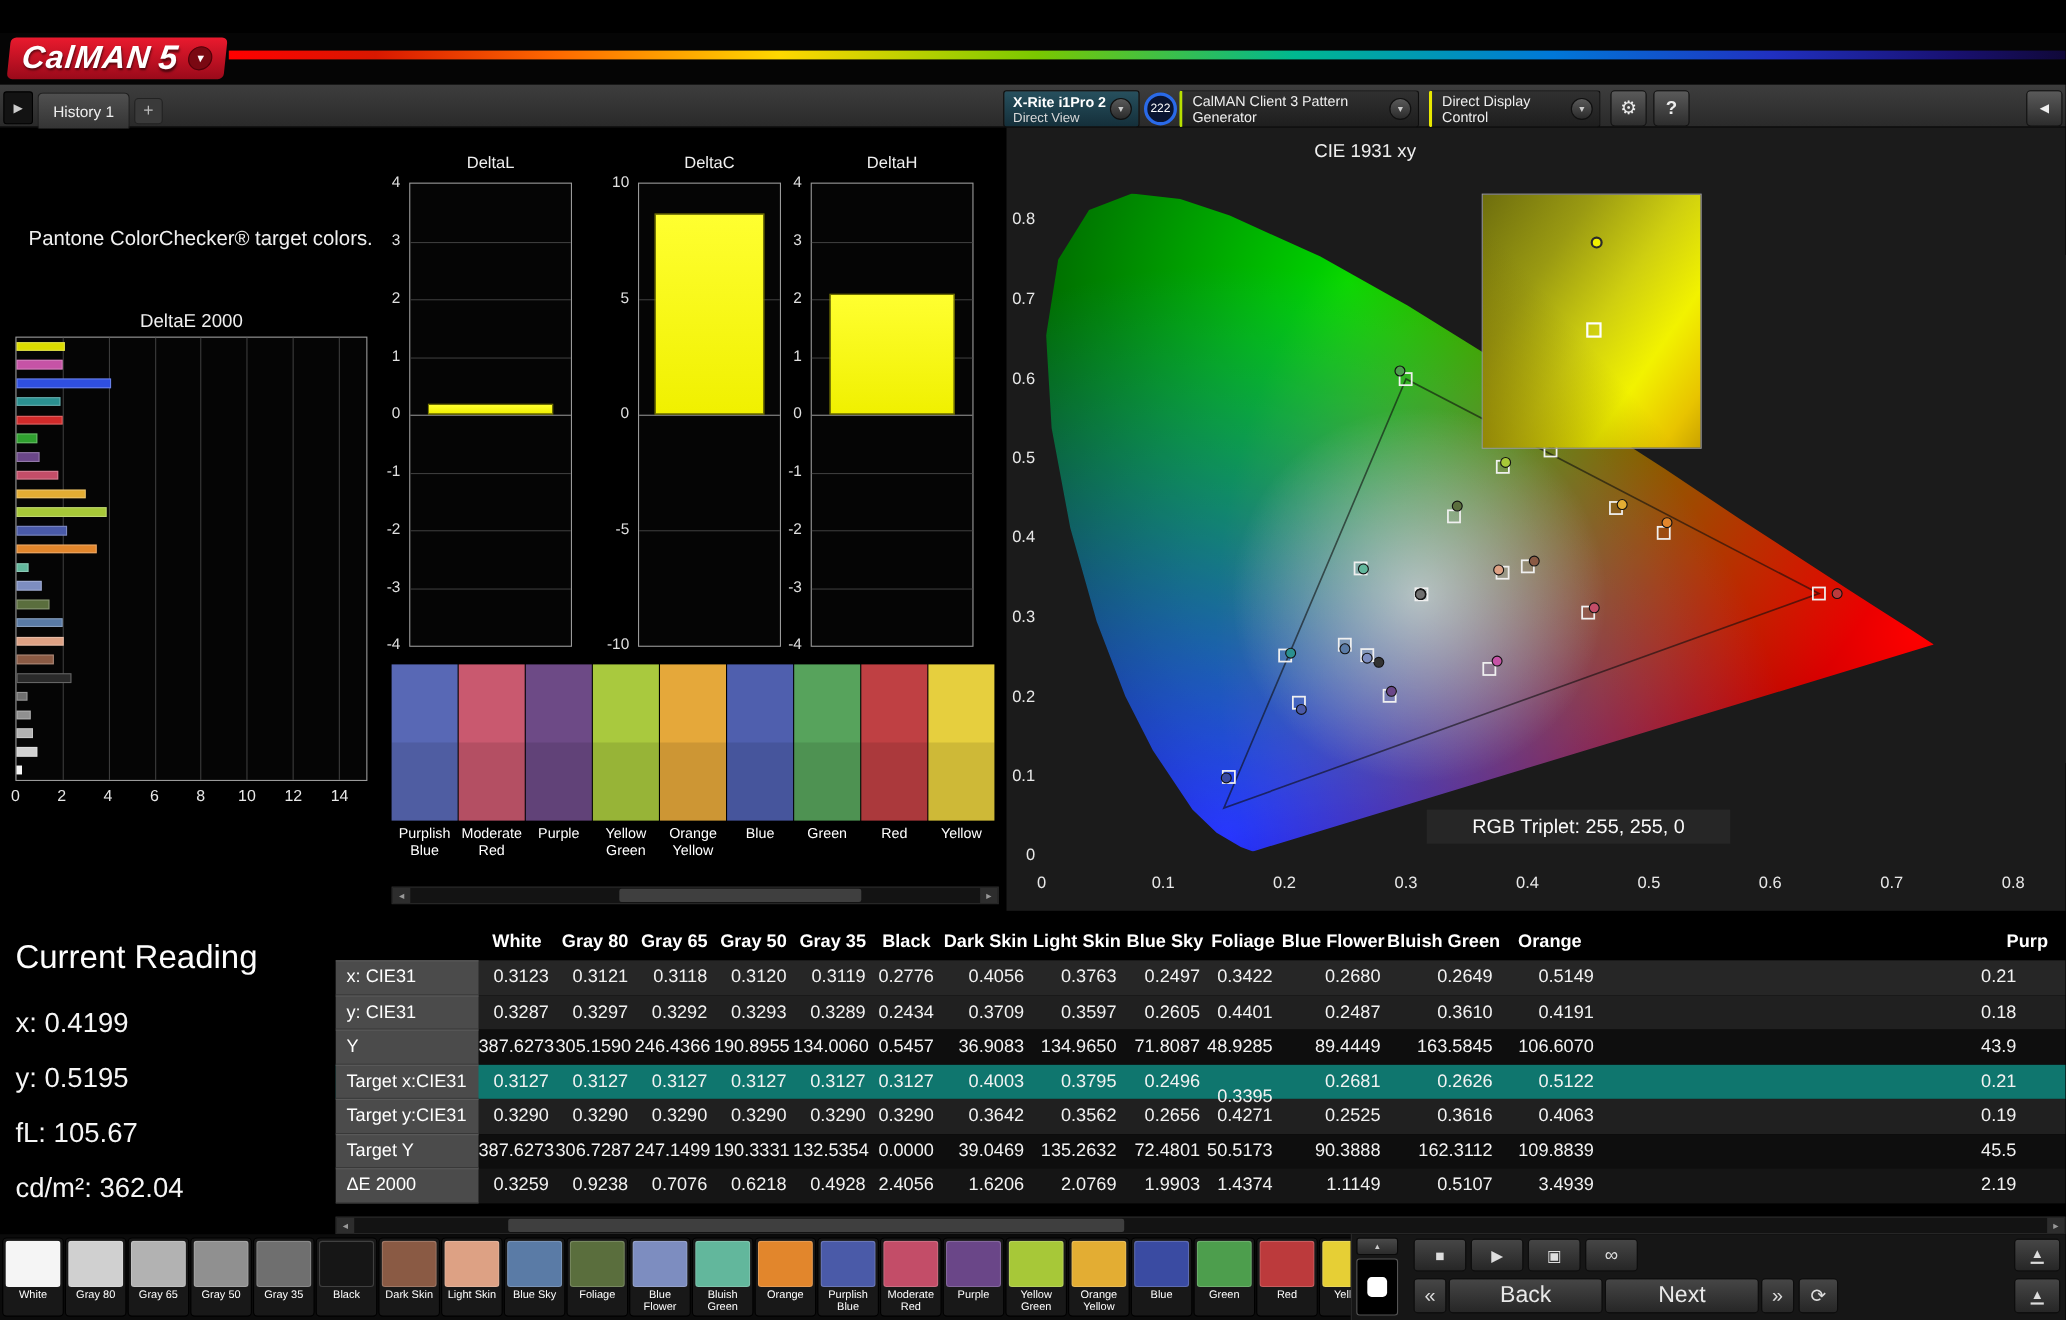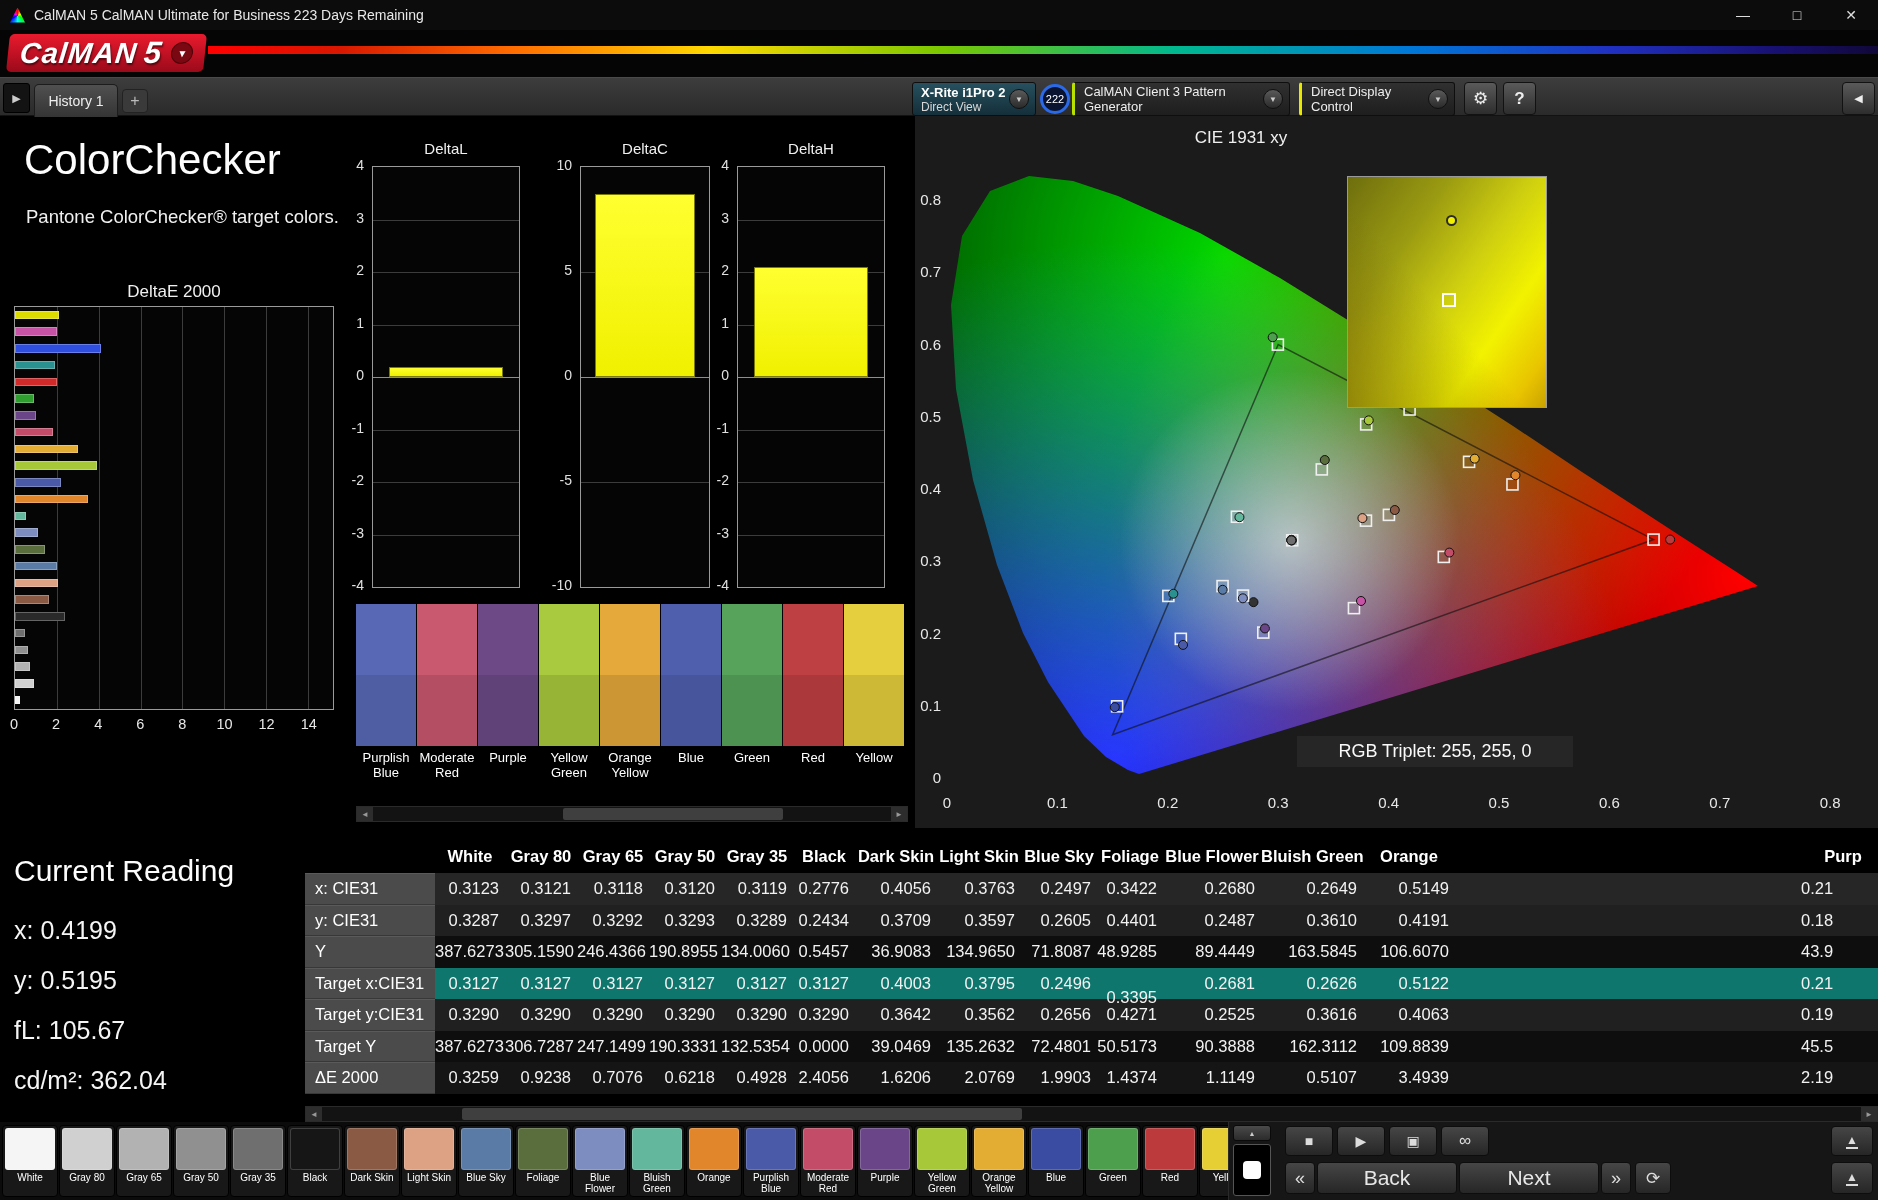--- a/index.html
+++ b/index.html
@@ -108,29 +108,20 @@
   .mini-black .sq { width:18px; height:18px; background:#fff; border-radius:4px; }
   .tr-btn { position:absolute; background:linear-gradient(180deg,#464646,#262626); border:1px solid #0d0d0d; border-radius:4px; color:#ddd; display:flex; align-items:center; justify-content:center; font-size:14px; }
   .tr-big { font-size:21px; color:#e8e8e8; }
   .eject-glyph { border-bottom:2px solid #ddd; line-height:1; padding-bottom:1px; }
 </style>
 </head>
 <body>
 
 <div id="app">
 
-  <div class="titlebar">
-    <div class="app-icon"></div>
-    <div class="title-text">CalMAN 5 CalMAN Ultimate for Business 223 Days Remaining</div>
-    <div class="win-controls">
-      <div class="win-btn">—</div>
-      <div class="win-btn">□</div>
-      <div class="win-btn">✕</div>
-    </div>
-  </div>
 
   <div class="logobar">
     <div class="rainbow"></div>
     <div class="logo">
       <span class="logo-text">CalMAN</span>
       <span class="logo-num">5</span>
       <span class="logo-drop">▼</span>
     </div>
   </div>
 
@@ -160,21 +151,20 @@
 
     <div class="sq-btn" style="left:1464px;">
         <span>⚙</span>
       </div>
     <div class="sq-btn" style="left:1503px;font-weight:bold;">?</div>
     <div class="sq-btn" style="left:1842px;font-size:11px;">
         <span>◀</span>
       </div>
   </div>
 
-  <div class="cc-title">ColorChecker</div>
   <div class="cc-desc">
     <div>Pantone ColorChecker® target colors.</div>
   </div>
 
   <div class="de-title">DeltaE 2000</div>
   <div class="de-plot" id="de-plot">
       <div class="gv" style="left: 13.1579%;"></div>
       <div class="gv" style="left: 26.3158%;"></div>
       <div class="gv" style="left: 39.4737%;"></div>
       <div class="gv" style="left: 52.6316%;"></div>

